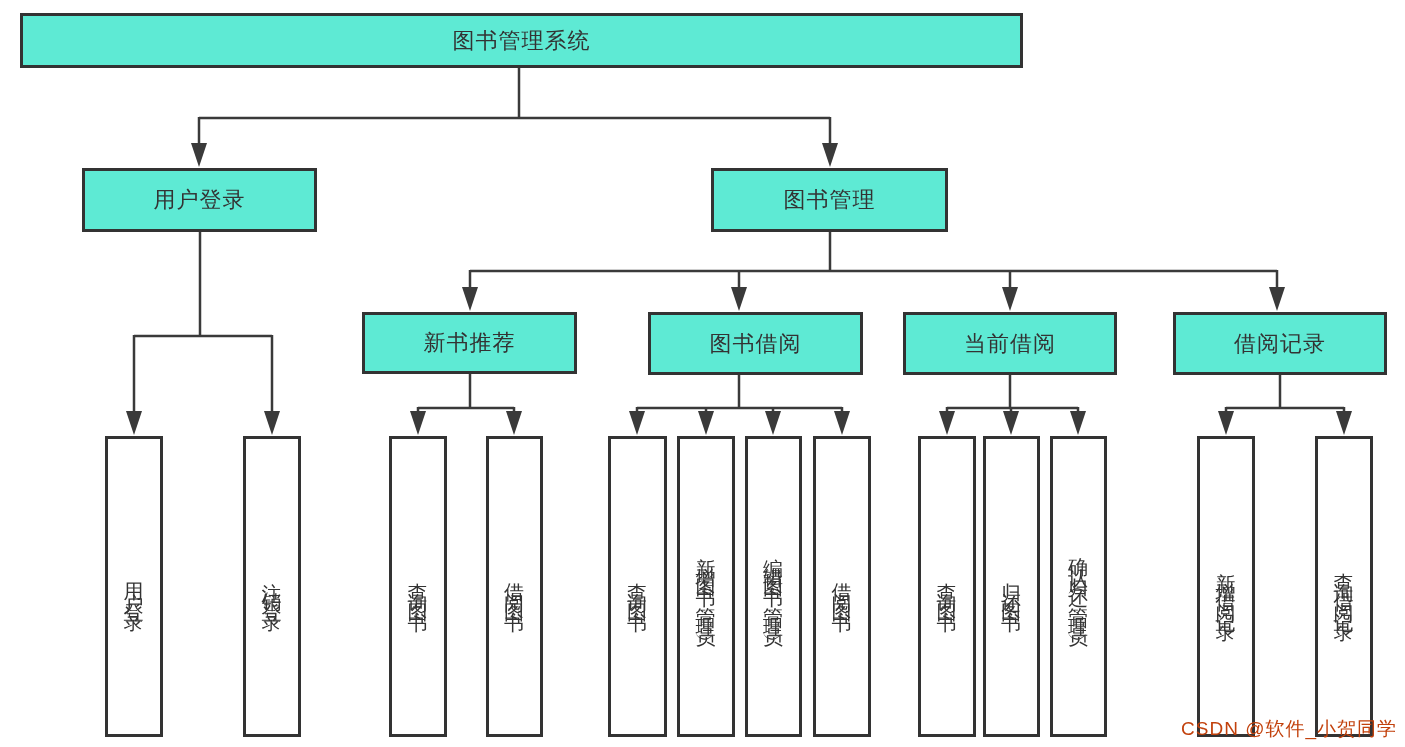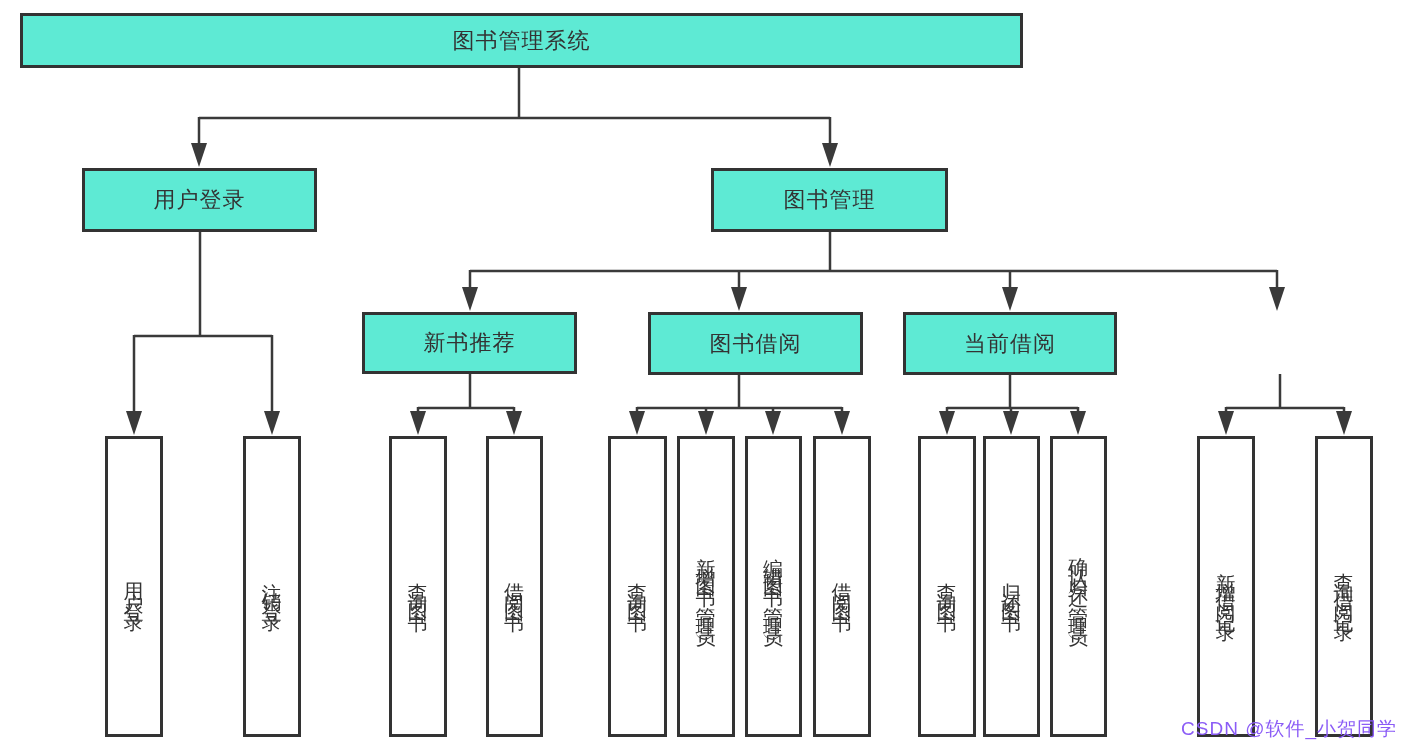--- a/index.html
+++ b/index.html
@@ -40,21 +40,21 @@
     color:#333333;
     line-height:1;
     white-space:nowrap;
   }
   .watermark{
     position:absolute;
     top:716px;
     right:8px;
     font-size:19px;
     letter-spacing:1px;
-    color:#8b5cf6;
+    color:#c2410c;
     z-index:5;
     white-space:nowrap;
   }
 </style>
 </head>
 <body>
 
 <div class="stage">
 
   <svg class="connectors" width="1405" height="747" viewBox="0 0 1405 747" stroke="#3a3a3a" stroke-width="2.5" fill="#3a3a3a">
@@ -132,20 +132,23 @@
 
   <div class="box" style="left:362px;top:312px;width:215px;height:62px;">
     <span>新书推荐</span>
   </div>
   <div class="box" style="left:631px;top:312px;width:215px;height:63px;margin-left:17px;">
     <span>图书借阅</span>
   </div>
   <div class="box" style="left:903px;top:312px;width:214px;height:63px;align-items:center;">
     <span>当前借阅</span>
   </div>
+  <div class="box" style="left:1173px;top:312px;width:214px;height:63px;">
+    <span>借阅记录</span>
+  </div>
 
   <div class="tallbox" style="left:105px;top:436px;width:58px;height:301px;">
     <span class="vlabel">用户登录</span>
   </div>
   <div class="tallbox" style="left:243px;top:436px;width:58px;height:301px;">
     <span class="vlabel">注销登录</span>
   </div>
 
   <div class="tallbox" style="left:389px;top:436px;width:58px;height:301px;">
     <span class="vlabel">查询图书</span>

